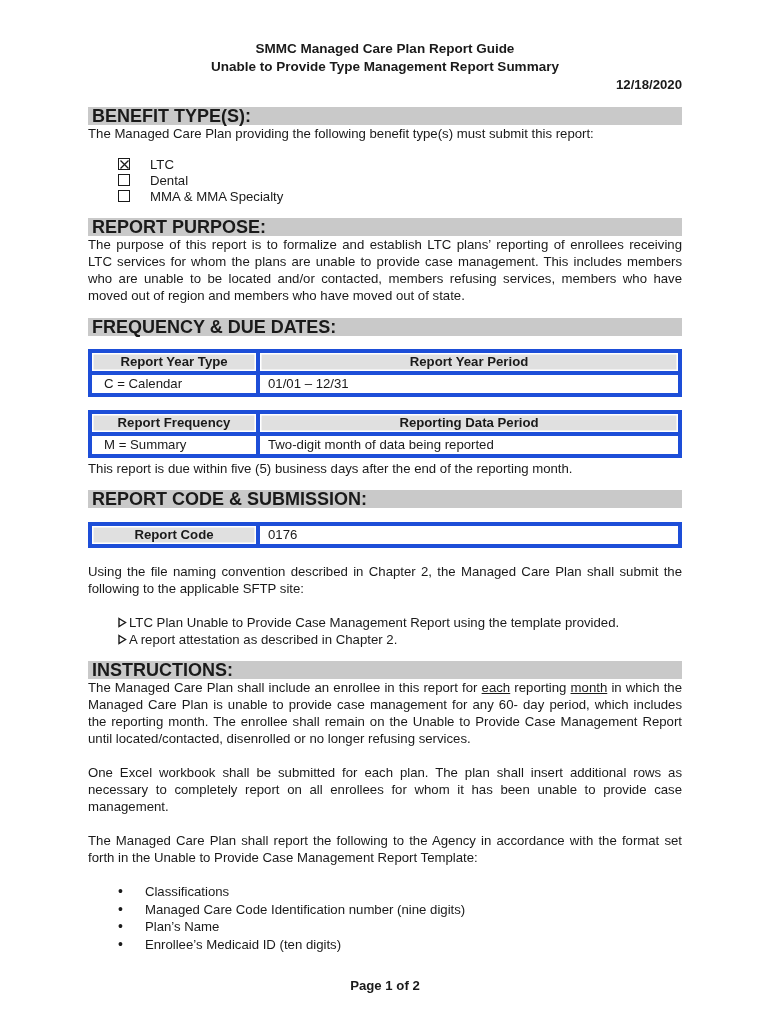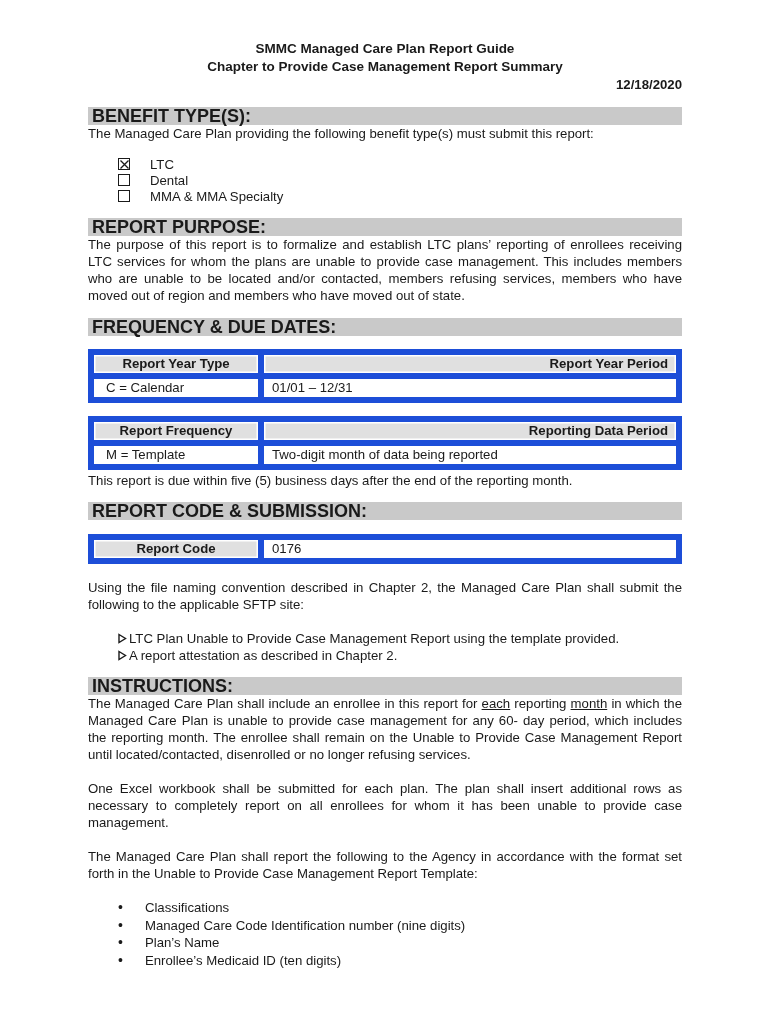--- a/index.html
+++ b/index.html
@@ -23,24 +23,24 @@
   .check-row{display:flex;align-items:center;gap:20px;padding-left:30px;height:16px;}
   .checkbox{
     width:12px;height:12px;border:1.5px solid #1a1a1a;box-sizing:border-box;
     display:inline-flex;align-items:center;justify-content:center;flex:0 0 auto;background:#fff;
   }
   .checkbox svg{display:none;}
   .checkbox.checked svg{display:block;}
   
   table.doc-table{width:100%;border-collapse:collapse;table-layout:fixed;}
   table.doc-table td,table.doc-table th{
-    border:6px solid #1d4ed8;font-size:13.2px;line-height:16px;padding:1px 8px;
+    border:4px solid #1d4ed8;font-size:13.2px;line-height:16px;padding:1px 8px;
   }
   table.doc-table th{
-    background:#e0e0e0;font-weight:bold;text-align:right;
+    background:#e0e0e0;font-weight:bold;text-align:center;
     box-shadow:inset 0 0 0 1.5px #fff;
   }
   table.doc-table .col1{width:148px;}
   table.doc-table th.col1{text-align:center;}
   table.doc-table td.col1{padding-left:12px;}
   .tbl-gap{margin-top:13px;}
   .due-note{margin-top:2px;}
   
   .arrow-list{margin-top:17px;}
   .arrow-row{display:flex;gap:2px;padding-left:30px;line-height:17px;text-align:right;}
@@ -55,21 +55,21 @@
   .mt14{margin-top:14px;}
 </style>
 </head>
 <body>
 
 <div class="page">
   <div class="content">
 
     <div class="doc-title">
       <div>SMMC Managed Care Plan Report Guide</div>
-      <div>Chapter to Provide Case Management Report Summary</div>
+      <div>Unable to Provide Type Management Report Summary</div>
     </div>
     <div class="doc-date">12/18/2020</div>
 
     <div class="section-bar">BENEFIT TYPE(S):</div>
     <p class="para">The Managed Care Plan providing the following benefit type(s) must submit this report:</p>
     <div class="check-list">
       <div class="check-row">
         <span class="checkbox checked">
             <svg width="9" height="9" viewBox="0 0 9 9">
               <path d="M0.5 0.5 L8.5 8.5 M8.5 0.5 L0.5 8.5" stroke="#1a1a1a" stroke-width="1.3" fill="none"></path>
@@ -103,21 +103,21 @@
       </tr>
     </tbody>
       </table>
     <table class="doc-table tbl-gap">
       <tbody>
           <tr>
         <th class="col1">Report Frequency</th>
         <th>Reporting Data Period</th>
       </tr>
       <tr>
-        <td class="col1">M = Template</td>
+        <td class="col1">M = Summary</td>
         <td>Two-digit month of data being reported</td>
       </tr>
     </tbody>
       </table>
     <p class="para due-note">This report is due within five (5) business days after the end of the reporting month.</p>
 
     <div class="section-bar" style="margin-top:13px">REPORT CODE &amp; SUBMISSION:</div>
     <table class="doc-table mt14">
       <tbody>
           <tr>

